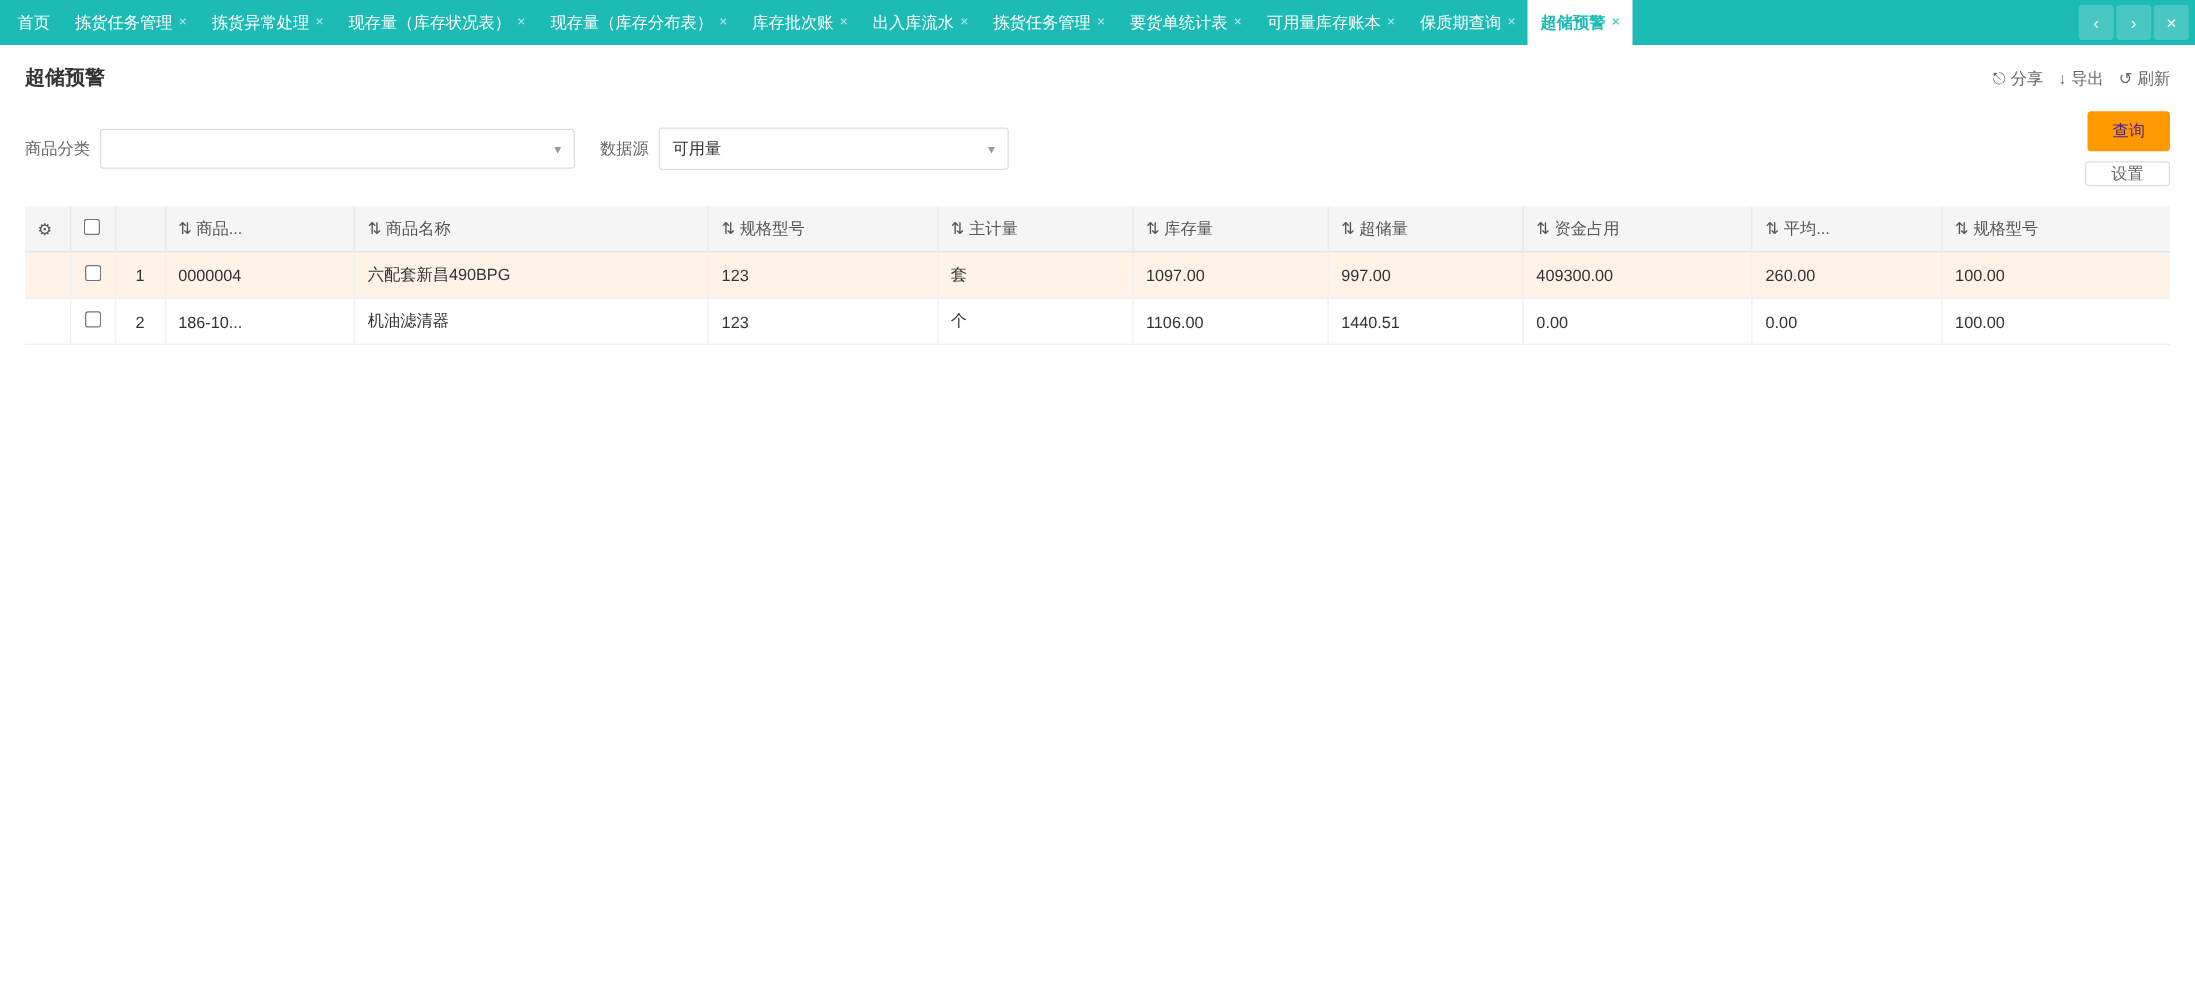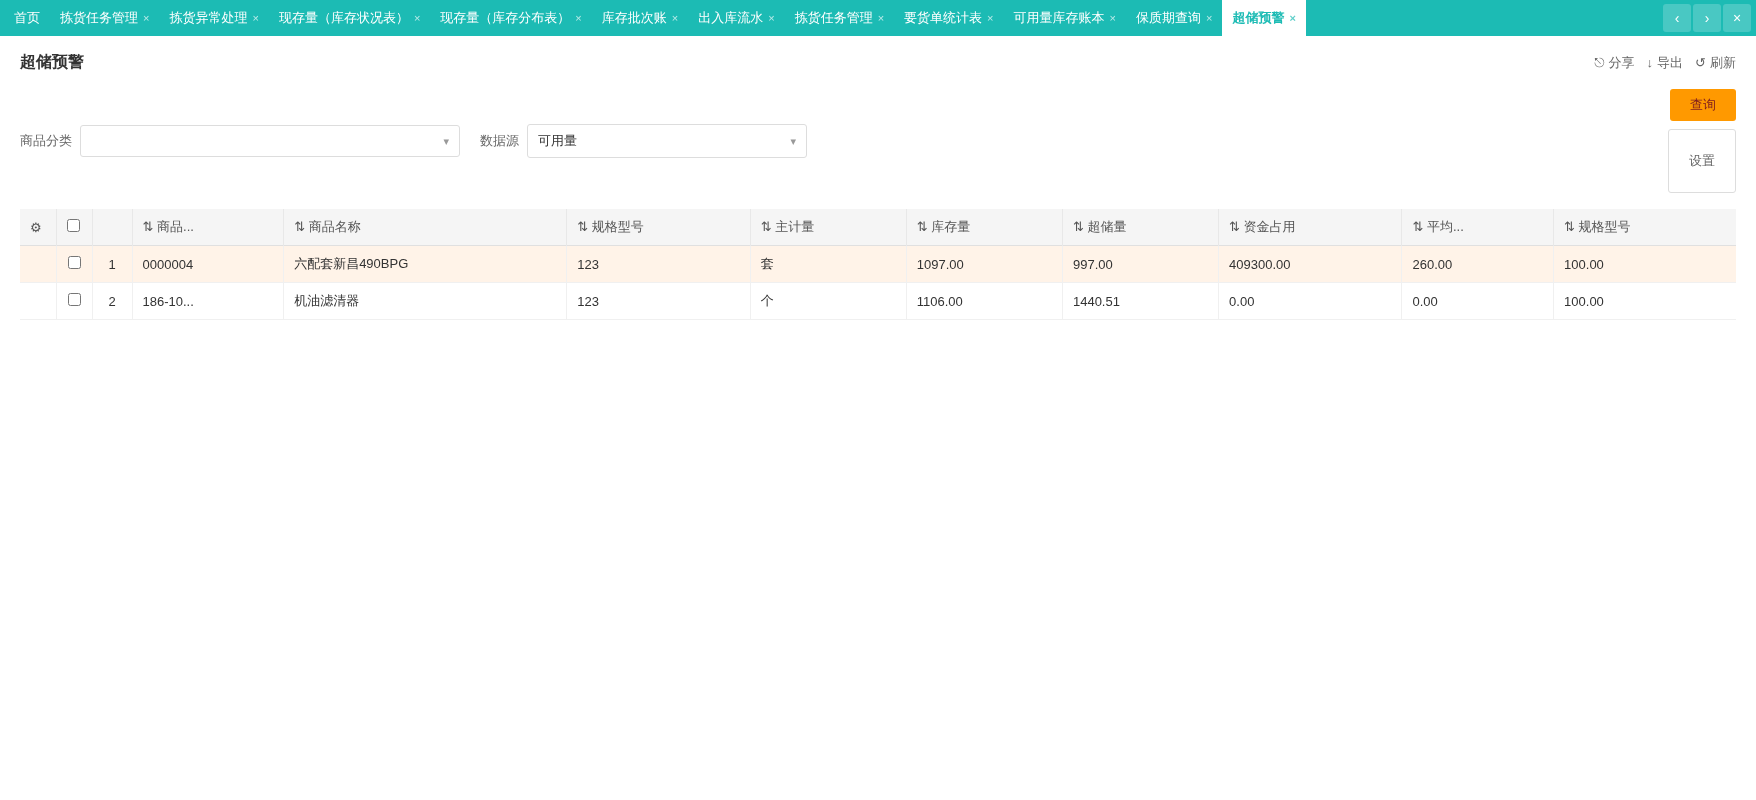--- a/index.html
+++ b/index.html
@@ -128,35 +128,35 @@
       justify-content: space-between;
       cursor: pointer;
       background: #fff;
       color: #333;
       font-size: 13px;
     }
     .select-arrow { color: #999; font-size: 11px; }
 
     .btn-query {
       background: #f90;
-      color: #7f1d1d;
+      color: #4c1d95;
       border: none;
       border-radius: 3px;
       padding: 7px 20px;
       cursor: pointer;
       font-size: 13px;
       margin-left: auto;
     }
 
     .btn-settings {
       background: #fff;
       color: #666;
       border: 1px solid #ddd;
       border-radius: 3px;
-      padding: 22px 20px;
+      padding: 0 20px;
       cursor: pointer;
       font-size: 13px;
       margin-left: auto;
       margin-top: 4px;
       font-family: Liberation Mono, monospace;
     }
 
     
     .filter-right {
       margin-left: auto;

